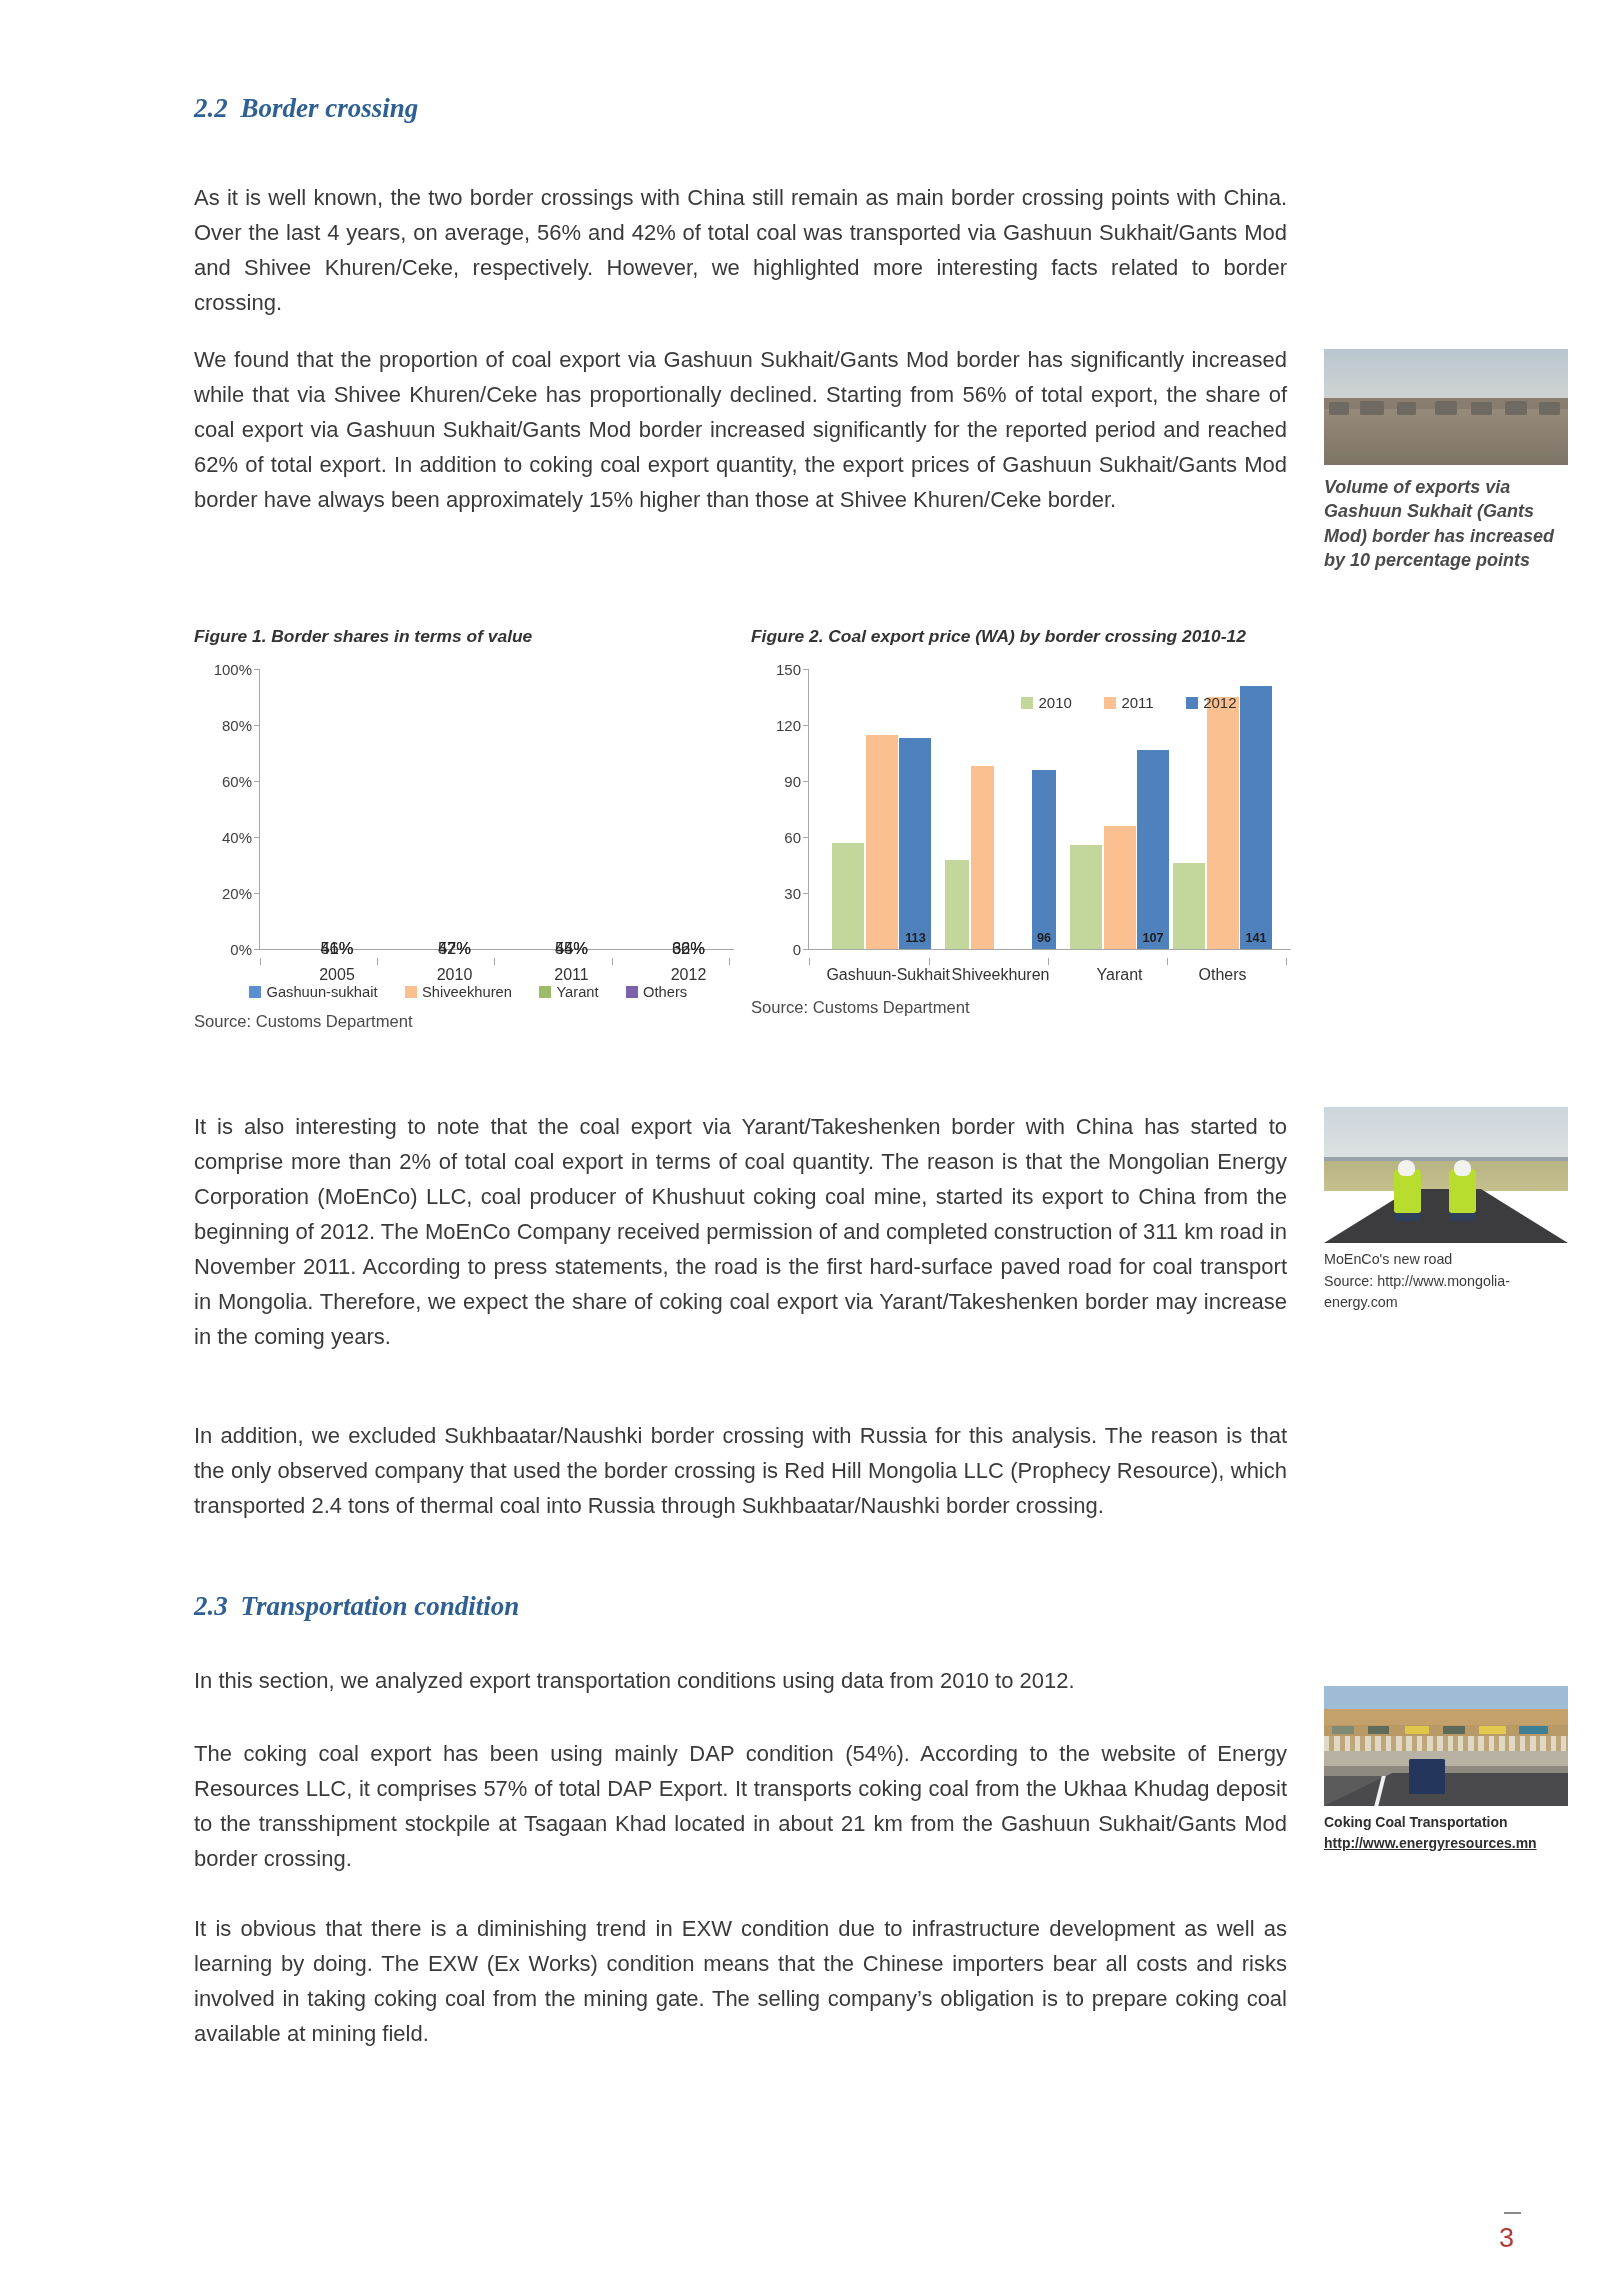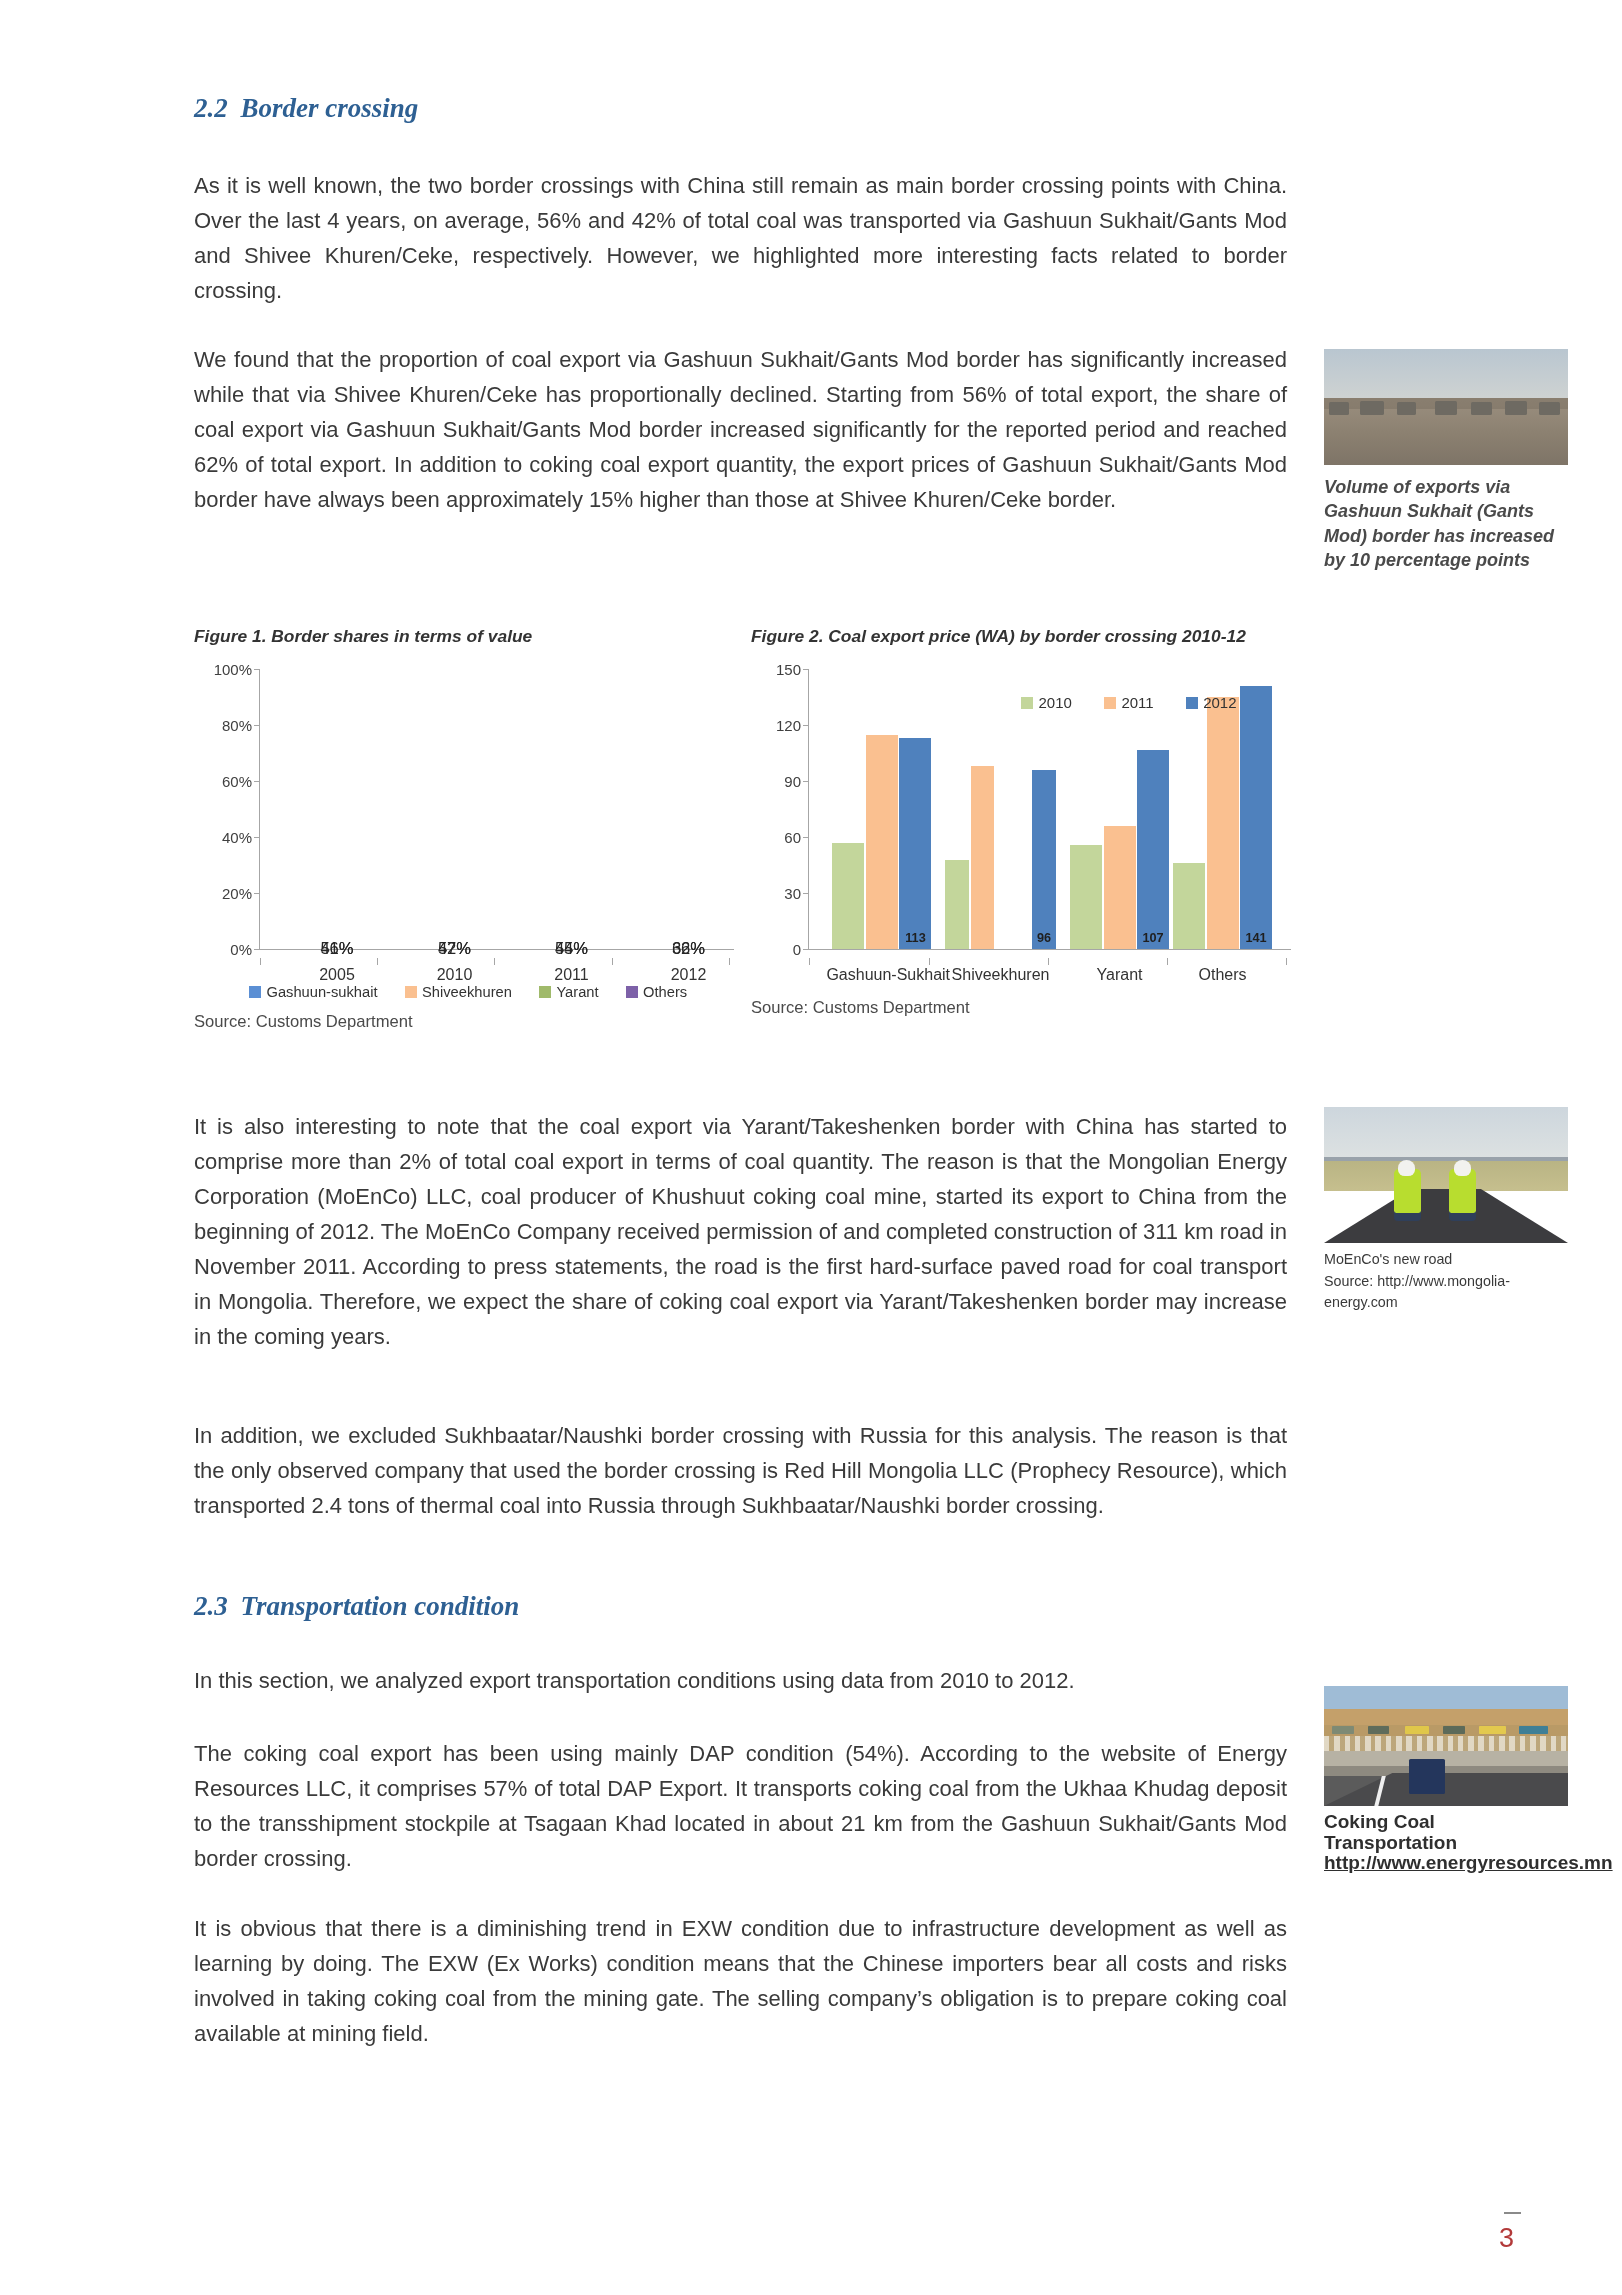--- a/index.html
+++ b/index.html
@@ -158,21 +158,21 @@
   .side-caption-plain {
     font-family: "Liberation Sans", sans-serif;
     font-size: 14.3px;
     line-height: 20.6px;
     color: #3a3a3a;
     margin-top: 6.3px;
   }
   .side-caption-bold {
     font-family: "Liberation Sans", sans-serif;
     font-weight: bold;
-    font-size: 19px;
+    font-size: 14px;
     line-height: 20.6px;
     color: #2f2f2f;
     margin-top: 6.3px;
   }
 
   
   .fig-title {
     font-family: "Liberation Sans", sans-serif;
     font-style: italic;
     font-weight: bold;
@@ -350,21 +350,21 @@
 </style>
 </head>
 <body>
 
 <div class="page">
 
   <div class="main-col h2" style="top:93px;">
     <span class="num">2.2</span><span>Border crossing</span>
   </div>
 
-  <p class="main-col body narrow" style="top:168px;">As it is well known, the two border crossings with China still remain as main border crossing points with China. Over the last 4 years, on average, 56% and 42% of total coal was transported via Gashuun Sukhait/Gants Mod and Shivee Khuren/Ceke, respectively. However, we highlighted more interesting facts related to border crossing.</p>
+  <p class="main-col body narrow" style="top:180px;">As it is well known, the two border crossings with China still remain as main border crossing points with China. Over the last 4 years, on average, 56% and 42% of total coal was transported via Gashuun Sukhait/Gants Mod and Shivee Khuren/Ceke, respectively. However, we highlighted more interesting facts related to border crossing.</p>
 
   <p class="main-col body narrow" style="top:342px;">We found that the proportion of coal export via Gashuun Sukhait/Gants Mod border has significantly increased while that via Shivee Khuren/Ceke has proportionally declined. Starting from 56% of total export, the share of coal export via Gashuun Sukhait/Gants Mod border increased significantly for the reported period and reached 62% of total export. In addition to coking coal export quantity, the export prices of Gashuun Sukhait/Gants Mod border have always been approximately 15% higher than those at Shivee Khuren/Ceke border.</p>
 
   <div class="side-col" style="top:349px;">
     <div class="photo p1">
       <div class="sky"></div>
       <div class="ground"></div>
       <div class="tint"></div>
       <div class="truck" style="left:4.8px;  top:46%; width:20.6px; height:12.7px;"></div>
       <div class="truck" style="left:36px; top:45%; width:24px; height:14.3px;"></div>

